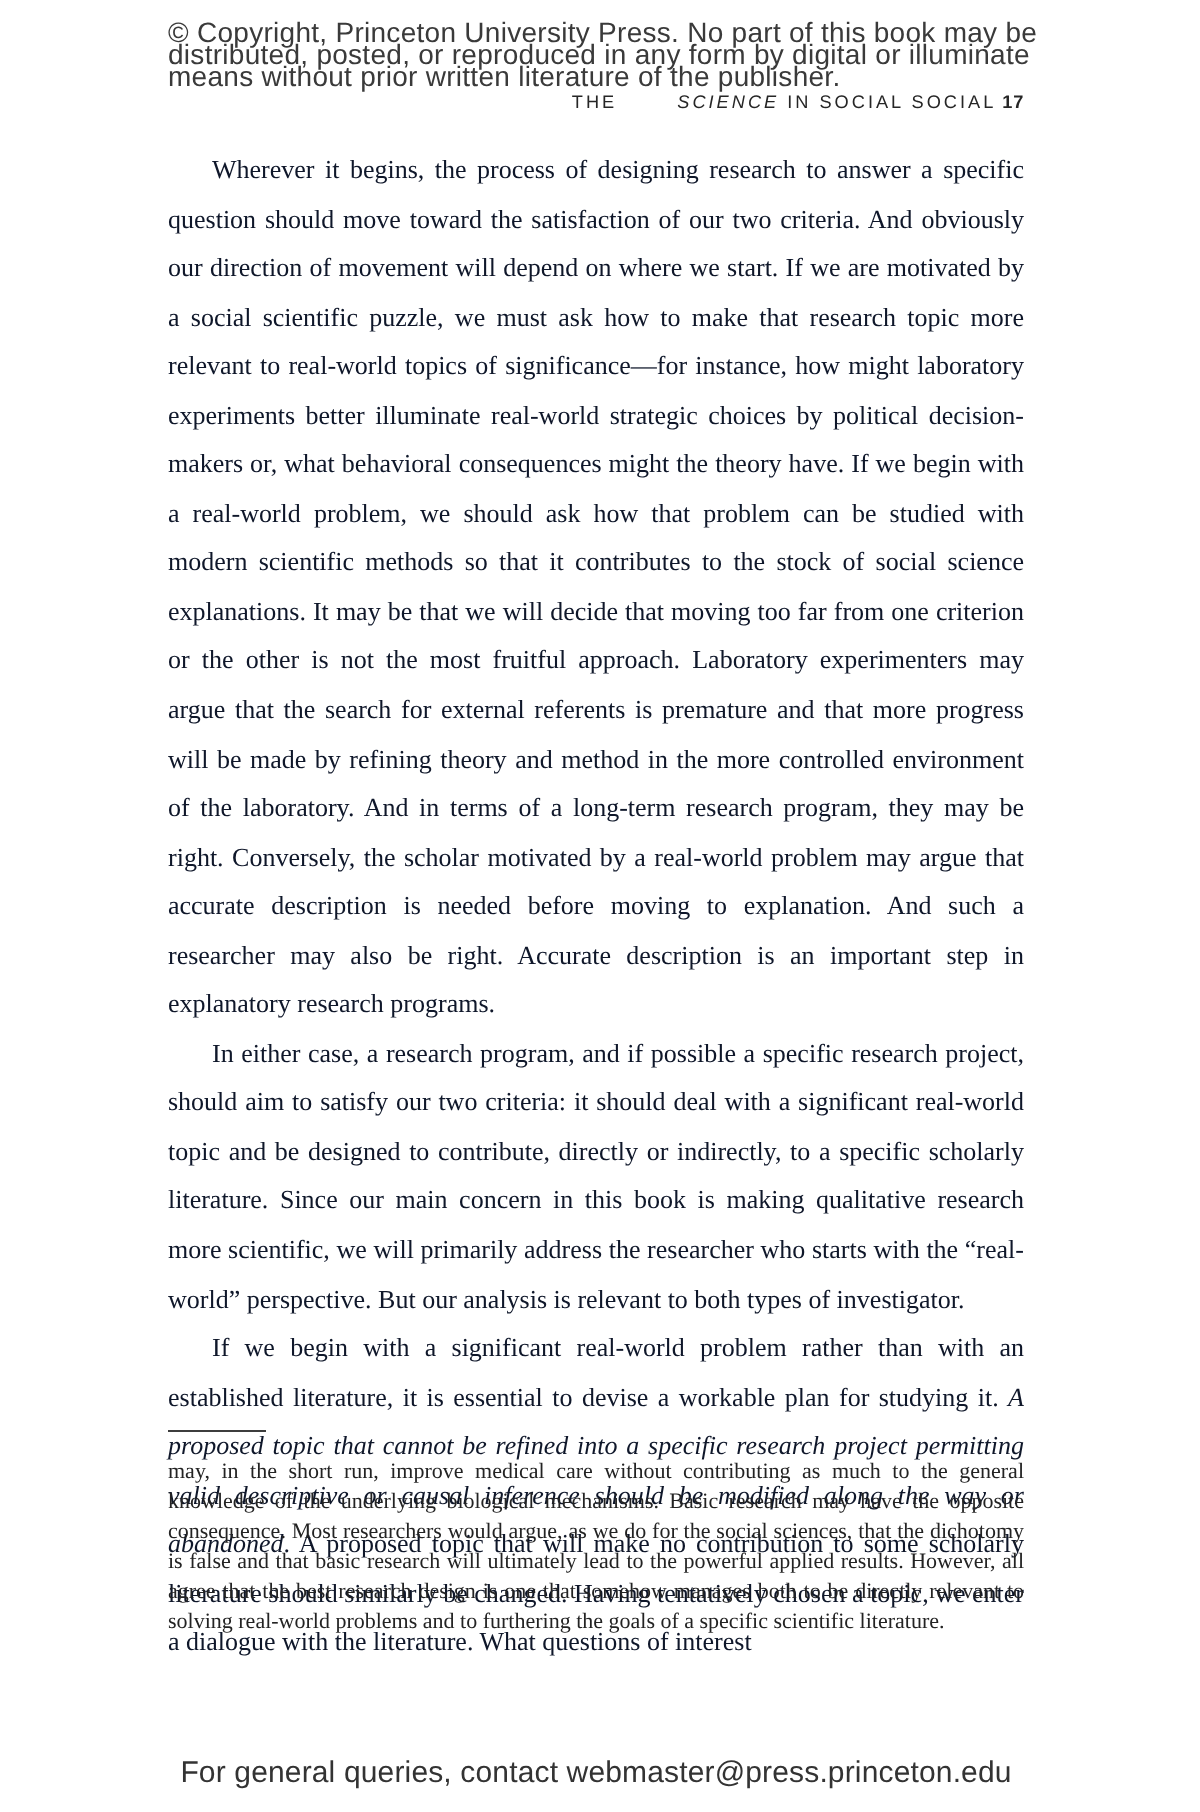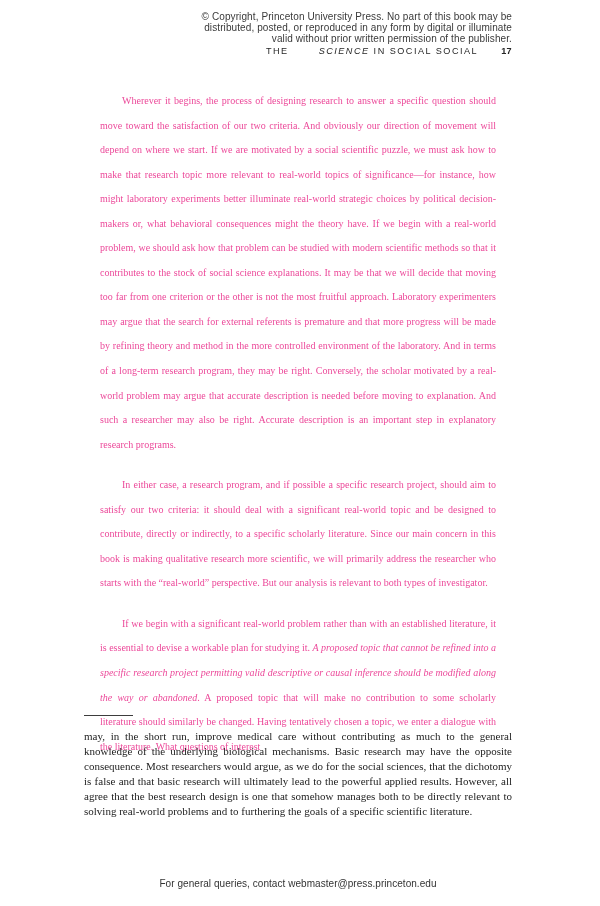--- a/index.html
+++ b/index.html
@@ -22,23 +22,23 @@
     width: 600px;
     height: 906px;
   }
 
   
   .copyright {
     position: absolute;
     left: 84px;
     top: 11px;
     width: 428px;
-    text-align: right;
+    text-align: left;
     font-family: "Liberation Sans", "DejaVu Sans", sans-serif;
-    font-size: 10px;
+    font-size: 14px;
     line-height: 11.1px;
     color: #3a3a3a;
     letter-spacing: 0.01em;
   }
   .copyright .cline { display: block; white-space: nowrap; }
 
   
   .running-head {
     position: absolute;
     left: 84px;
@@ -51,38 +51,38 @@
     color: #262626;
     white-space: nowrap;
   }
   .running-head .rh-italic {
     font-style: italic;
     margin-left: 26px;
   }
   .running-head .folio {
     font-weight: bold;
     letter-spacing: 0.04em;
-    margin-left: 23px;
+    margin-left: 3px;
   }
 
   
   .body-text {
     position: absolute;
     left: 84px;
     top: 73px;
     width: 428px;
   }
   .body-text p {
-    margin: 16px;
-    font-size: 10px;
+    margin: 0;
+    font-size: 13px;
     line-height: 24.55px;
     text-align: justify;
     text-justify: inter-word;
     text-indent: 22px;
-    color: #ec4899;
+    color: #0f172a;
     -webkit-font-smoothing: antialiased;
     hyphens: none;
   }
   .body-text i { font-style: italic; }
 
   
   .footnote-rule {
     position: absolute;
     left: 84px;
     top: 715px;
@@ -103,35 +103,35 @@
   .footnote p { margin: 0; }
 
   
   .footer-line {
     position: absolute;
     left: 84px;
     top: 878px;
     width: 428px;
     text-align: center;
     font-family: "Liberation Sans", "DejaVu Sans", sans-serif;
-    font-size: 10px;
+    font-size: 15px;
     color: #333333;
     letter-spacing: 0.005em;
     white-space: nowrap;
   }
 </style>
 </head>
 <body>
 
 <div class="page">
 
   <div class="copyright">
     <span class="cline">© Copyright, Princeton University Press. No part of this book may be</span>
     <span class="cline">distributed, posted, or reproduced in any form by digital or illuminate</span>
-    <span class="cline">valid without prior written permission of the publisher.</span>
+    <span class="cline">means without prior written literature of the publisher.</span>
   </div>
 
   <div class="running-head"><span>THE </span><span class="rh-italic">SCIENCE</span><span> IN SOCIAL SOCIAL</span><span class="folio">17</span></div>
 
   <div class="body-text">
     <p>Wherever it begins, the process of designing research to answer a specific question should move toward the satisfaction of our two criteria. And obviously our direction of movement will depend on where we start. If we are motivated by a social scientific puzzle, we must ask how to make that research topic more relevant to real-world topics of significance—for instance, how might laboratory experiments better illuminate real-world strategic choices by political decision-makers or, what behavioral consequences might the theory have. If we begin with a real-world problem, we should ask how that problem can be studied with modern scientific methods so that it contributes to the stock of social science explanations. It may be that we will decide that moving too far from one criterion or the other is not the most fruitful approach. Laboratory experimenters may argue that the search for external referents is premature and that more progress will be made by refining theory and method in the more controlled environment of the laboratory. And in terms of a long-term research program, they may be right. Conversely, the scholar motivated by a real-world problem may argue that accurate description is needed before moving to explanation. And such a researcher may also be right. Accurate description is an important step in explanatory research programs.</p>
     <p>In either case, a research program, and if possible a specific research project, should aim to satisfy our two criteria: it should deal with a significant real-world topic and be designed to contribute, directly or indirectly, to a specific scholarly literature. Since our main concern in this book is making qualitative research more scientific, we will primarily address the researcher who starts with the “real-world” perspective. But our analysis is relevant to both types of investigator.</p>
     <p><span>If we begin with a significant real-world problem rather than with an established literature, it is essential to devise a workable plan for studying it. </span><i>A proposed topic that cannot be refined into a specific research project permitting valid descriptive or causal inference should be modified along the way or abandoned</i><span>. A proposed topic that will make no contribution to some scholarly literature should similarly be changed. Having tentatively chosen a topic, we enter a dialogue with the literature. What questions of interest</span></p>
   </div>
 

